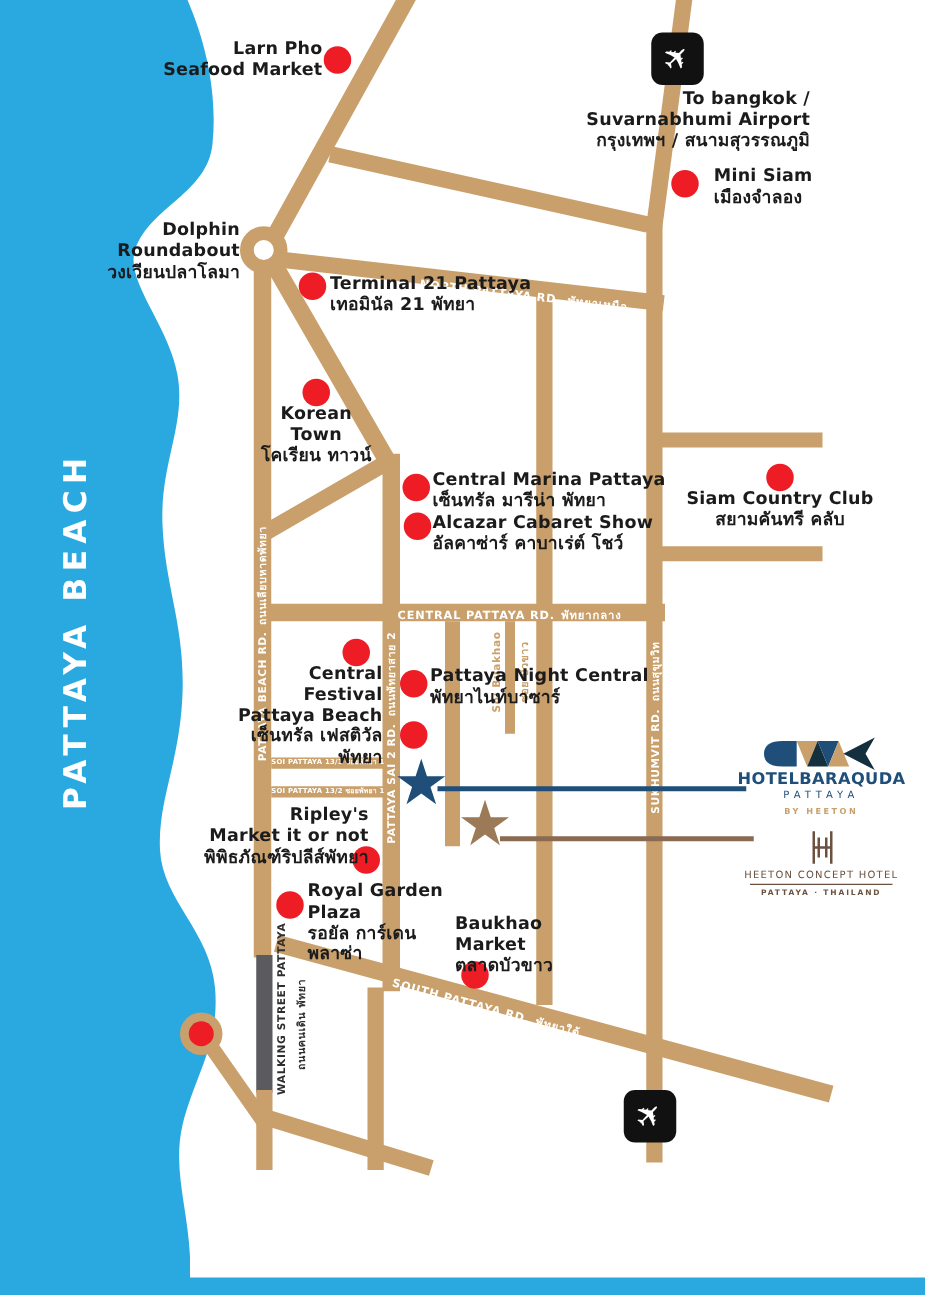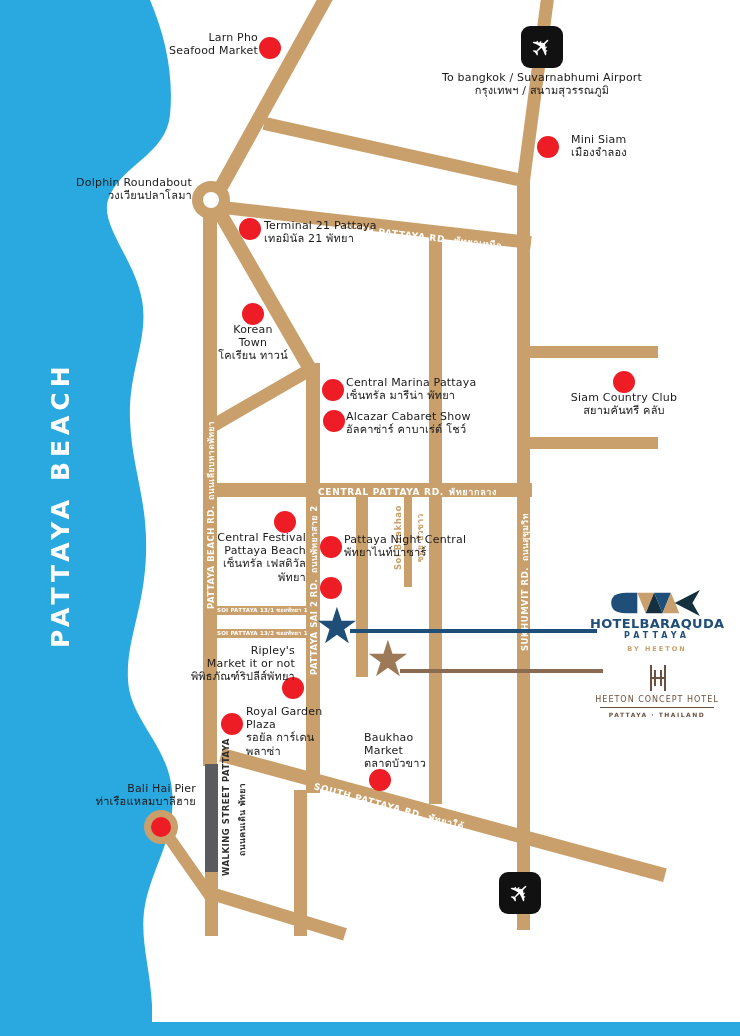--- a/index.html
+++ b/index.html
@@ -1,21 +1,21 @@
 <!DOCTYPE html>
 <html><head>
 <meta charset="utf-8">
 <style>
   html,body{margin:0;padding:0;background:#fff;}
   .map{position:relative;width:740px;height:1036px;background:#ffffff;overflow:hidden;
        font-family:"DejaVu Sans",sans-serif;}
   .rd{position:absolute;background:#C9A06B;z-index:1;}
   .rd-gray{position:absolute;background:#5B5B5F;z-index:1;}
   .marker{position:absolute;width:22px;height:22px;border-radius:50%;background:#EE1C25;z-index:3;}
-  .lm{position:absolute;white-space:pre-line;font-size:11px;font-weight:400;color:#1b1b1b;
+  .lm{position:absolute;white-space:pre-line;font-size:14px;font-weight:700;color:#1b1b1b;
       line-height:1.2;letter-spacing:.2px;z-index:4;}
   .vroad{position:absolute;writing-mode:vertical-rl;transform:rotate(180deg);font-size:8.5px;
       font-weight:700;color:#fff;letter-spacing:.5px;text-align:center;white-space:nowrap;z-index:2;}
   .vroad span + span{margin-inline-start:6px;}
   .hroad{position:absolute;font-size:9px;font-weight:700;color:#fff;letter-spacing:.7px;
       white-space:nowrap;z-index:2;}
   .hroad span + span{margin-left:5px;}
   .soilabel{display:block;font-size:5.5px;font-weight:700;color:#fff;text-align:center;
       line-height:9px;white-space:nowrap;overflow:hidden;letter-spacing:.2px;}
   .airport{position:absolute;width:42px;height:42px;background:#111;border-radius:9px;
@@ -107,21 +107,21 @@
   </div>
 
   <div class="routeline" style="left:350px;top:629px;width:247px;background:#1F4E79;"></div>
   <div class="routeline" style="left:400px;top:669px;width:203px;background:#8A6A50;"></div>
   <div class="star" style="left:312px;top:601px;color:#1F4E79;">★</div>
   <div class="star" style="left:363px;top:634px;color:#9C7A58;">★</div>
 
   <div class="airport" style="left:521px;top:26px;">
     <span class="plane">✈</span>
   </div>
-  <div class="lm" style="left:436px;top:71px;width:212px;text-align:center;">To bangkok / Suvarnabhumi Airport
+  <div class="lm" style="left:436px;top:71px;width:212px;text-align:right;">To bangkok / Suvarnabhumi Airport
 กรุงเทพฯ / สนามสุวรรณภูมิ</div>
   <div class="airport" style="left:499px;top:872px;">
     <span class="plane">✈</span>
   </div>
 
   <div class="marker" style="left:259px;top:37px;"></div>
   <div class="marker" style="left:239px;top:218px;"></div>
   <div class="marker" style="left:242px;top:303px;"></div>
   <div class="marker" style="left:537px;top:136px;"></div>
   <div class="marker" style="left:322px;top:379px;"></div>
@@ -160,33 +160,31 @@
   <div class="lm" style="left:155px;top:644px;width:140px;text-align:right;">Ripley's
 Market it or not
 พิพิธภัณฑ์ริปลีส์พัทยา</div>
   <div class="lm" style="left:246px;top:705px;">Royal Garden
 Plaza
 รอยัล การ์เดน
 พลาซ่า</div>
   <div class="lm" style="left:364px;top:731px;">Baukhao
 Market
 ตลาดบัวขาว</div>
-  <div class="lm" style="left:66px;top:782px;width:130px;text-align:right;">Bali Hai Pier
-ท่าเรือแหลมบาลีฮาย</div>
 
   <svg style="position:absolute;left:606px;top:589px;z-index:4;" width="100" height="28" viewBox="0 0 100 30">
     <path fill="#1F4E79" d="M2,15 Q2,4 18,4 L30,4 L30,26 L18,26 Q2,26 2,15 Z"></path>
     <polygon fill="#C9A06B" points="30,4 48,4 39,26"></polygon>
     <polygon fill="#14303F" points="39,26 57,26 48,4"></polygon>
     <polygon fill="#1F4E79" points="48,4 66,4 57,26"></polygon>
     <polygon fill="#C9A06B" points="57,26 75,26 66,4"></polygon>
     <polygon fill="#14303F" points="70,15 97,1 89,15 97,29"></polygon>
   </svg>
   <div class="logo-text" style="left:590px;top:616px;width:134px;font-size:13px;font-weight:700;color:#1F4E79;letter-spacing:.3px;">HOTELBARAQUDA</div>
-  <div class="logo-text" style="left:590px;top:631px;width:134px;font-size:8px;font-weight:700;color:#1F4E79;letter-spacing:4px;">PATTAYA</div>
+  <div class="logo-text" style="left:590px;top:631px;width:134px;font-size:8px;font-weight:400;color:#1F4E79;letter-spacing:4px;">PATTAYA</div>
   <div class="logo-text" style="left:590px;top:645px;width:134px;font-size:6.5px;font-weight:700;color:#C9A06B;letter-spacing:2px;">BY HEETON</div>
 
   <svg style="position:absolute;left:645px;top:663px;z-index:4;" width="26" height="30" viewBox="0 0 26 28">
     <g stroke="#6B5240" stroke-width="2" fill="none">
       <path d="M6,1 V27"></path>
         <path d="M10,6 V22"></path>
         <path d="M16,6 V22"></path>
         <path d="M20,1 V27"></path>
         <path d="M6,14 H20"></path>
     </g>

